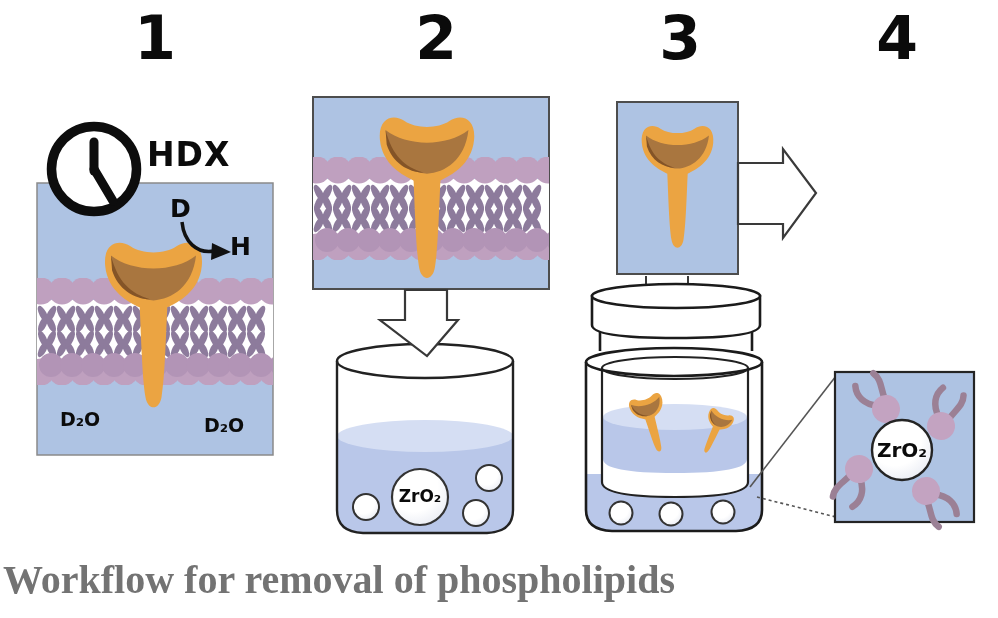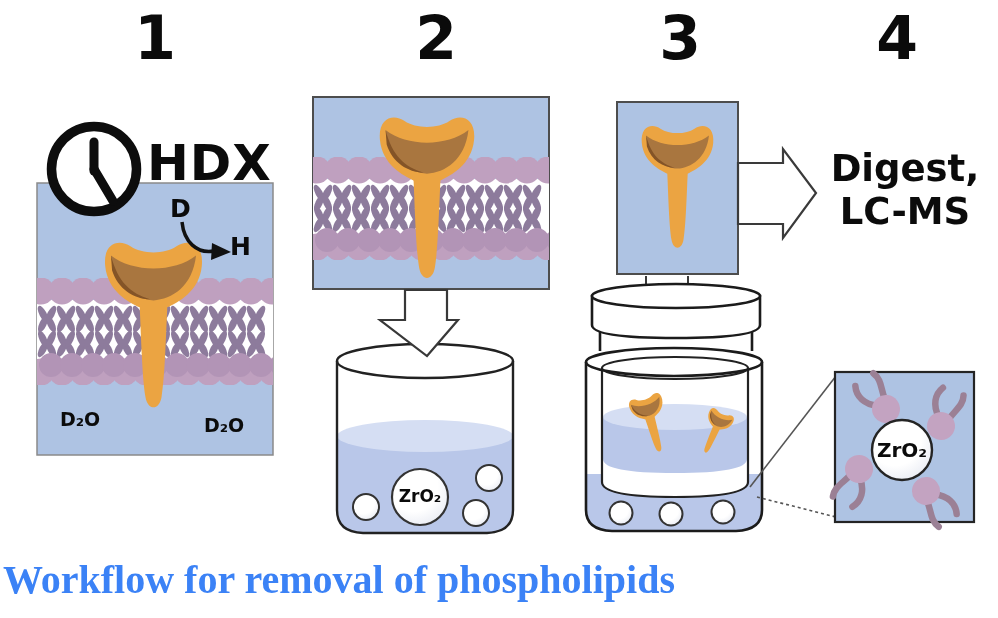--- a/index.html
+++ b/index.html
@@ -1,28 +1,28 @@
 <!DOCTYPE html>
 <html style="--panel-blue: #aec3e3; --lipid-head: #bfa0bf; --lipid-head-dark: #b294b6; --lipid-tail: #8d7b9c; --protein: #eba442; --cup-mid: #a9763f; --cup-dark: #845427; --liquid: #b9c7e9; --liquid-surface: #d5def3; --inset-head: #c3a3c1; --inset-tail: #9b8095; --outline: #1f1f1f;"><head>
 <meta charset="utf-8">
 <style>
   html,body{margin:0;padding:0;background:#fff;}
   .stage{position:relative;width:998px;height:618px;background:#fff;overflow:hidden;
          font-family:"DejaVu Sans","Liberation Sans",sans-serif;}
   .art{position:absolute;left:0;top:0;}
   .lbl{position:absolute;font-weight:bold;color:#0b0b0b;white-space:nowrap;line-height:1;}
   .num{font-size:60px;transform:translateX(-50%);}
-  .hdx{font-size:50px;letter-spacing:1px;}
+  .hdx{font-size:33px;letter-spacing:1px;}
   .tiny{font-size:25px;}
   .d2o{font-size:19px;}
   .beadlbl{font-size:17px;transform:translateX(-50%);}
   .insetlbl{font-size:20px;transform:translateX(-50%);}
   .digest{font-size:37px;text-align:center;width:180px;line-height:1.15;}
   .caption{font-family:"Liberation Serif","DejaVu Serif",serif;font-weight:bold;
-           font-size:40px;color:#3b82f6;}
+           font-size:40px;color:#737373;}
   svg{overflow:hidden;}
 </style>
 </head>
 <body>
 
 <div class="stage">
 
 <svg class="art" width="998" height="618" viewBox="0 0 998 618">
   <defs>
     <radialGradient id="beadGrad" cx="0.38" cy="0.32" r="0.8">
@@ -410,20 +410,16 @@
 
 <div class="lbl hdx" style="left:147px;top:138px">HDX</div>
 <div class="lbl tiny" style="left:170px;top:196px">D</div>
 <div class="lbl tiny" style="left:230px;top:234px">H</div>
 <div class="lbl d2o" style="left:60px;top:410px">D₂O</div>
 <div class="lbl d2o" style="left:204px;top:416px">D₂O</div>
 
 <div class="lbl beadlbl" style="left:420px;top:488px">ZrO₂</div>
 <div class="lbl insetlbl" style="left:902px;top:440px">ZrO₂</div>
 
-<div class="lbl digest" style="left:815px;top:148px">
-  <div>Digest,</div>
-  <div>LC-MS</div>
+
+<div class="lbl caption" style="left:3px;top:560px">Workflow for removal of phospholipids</div>
+
 </div>
 
-<div class="lbl caption" style="left:3px;top:560px">Workflow for removal of phospholipids</div>
-
-</div>
-
 </body></html>

